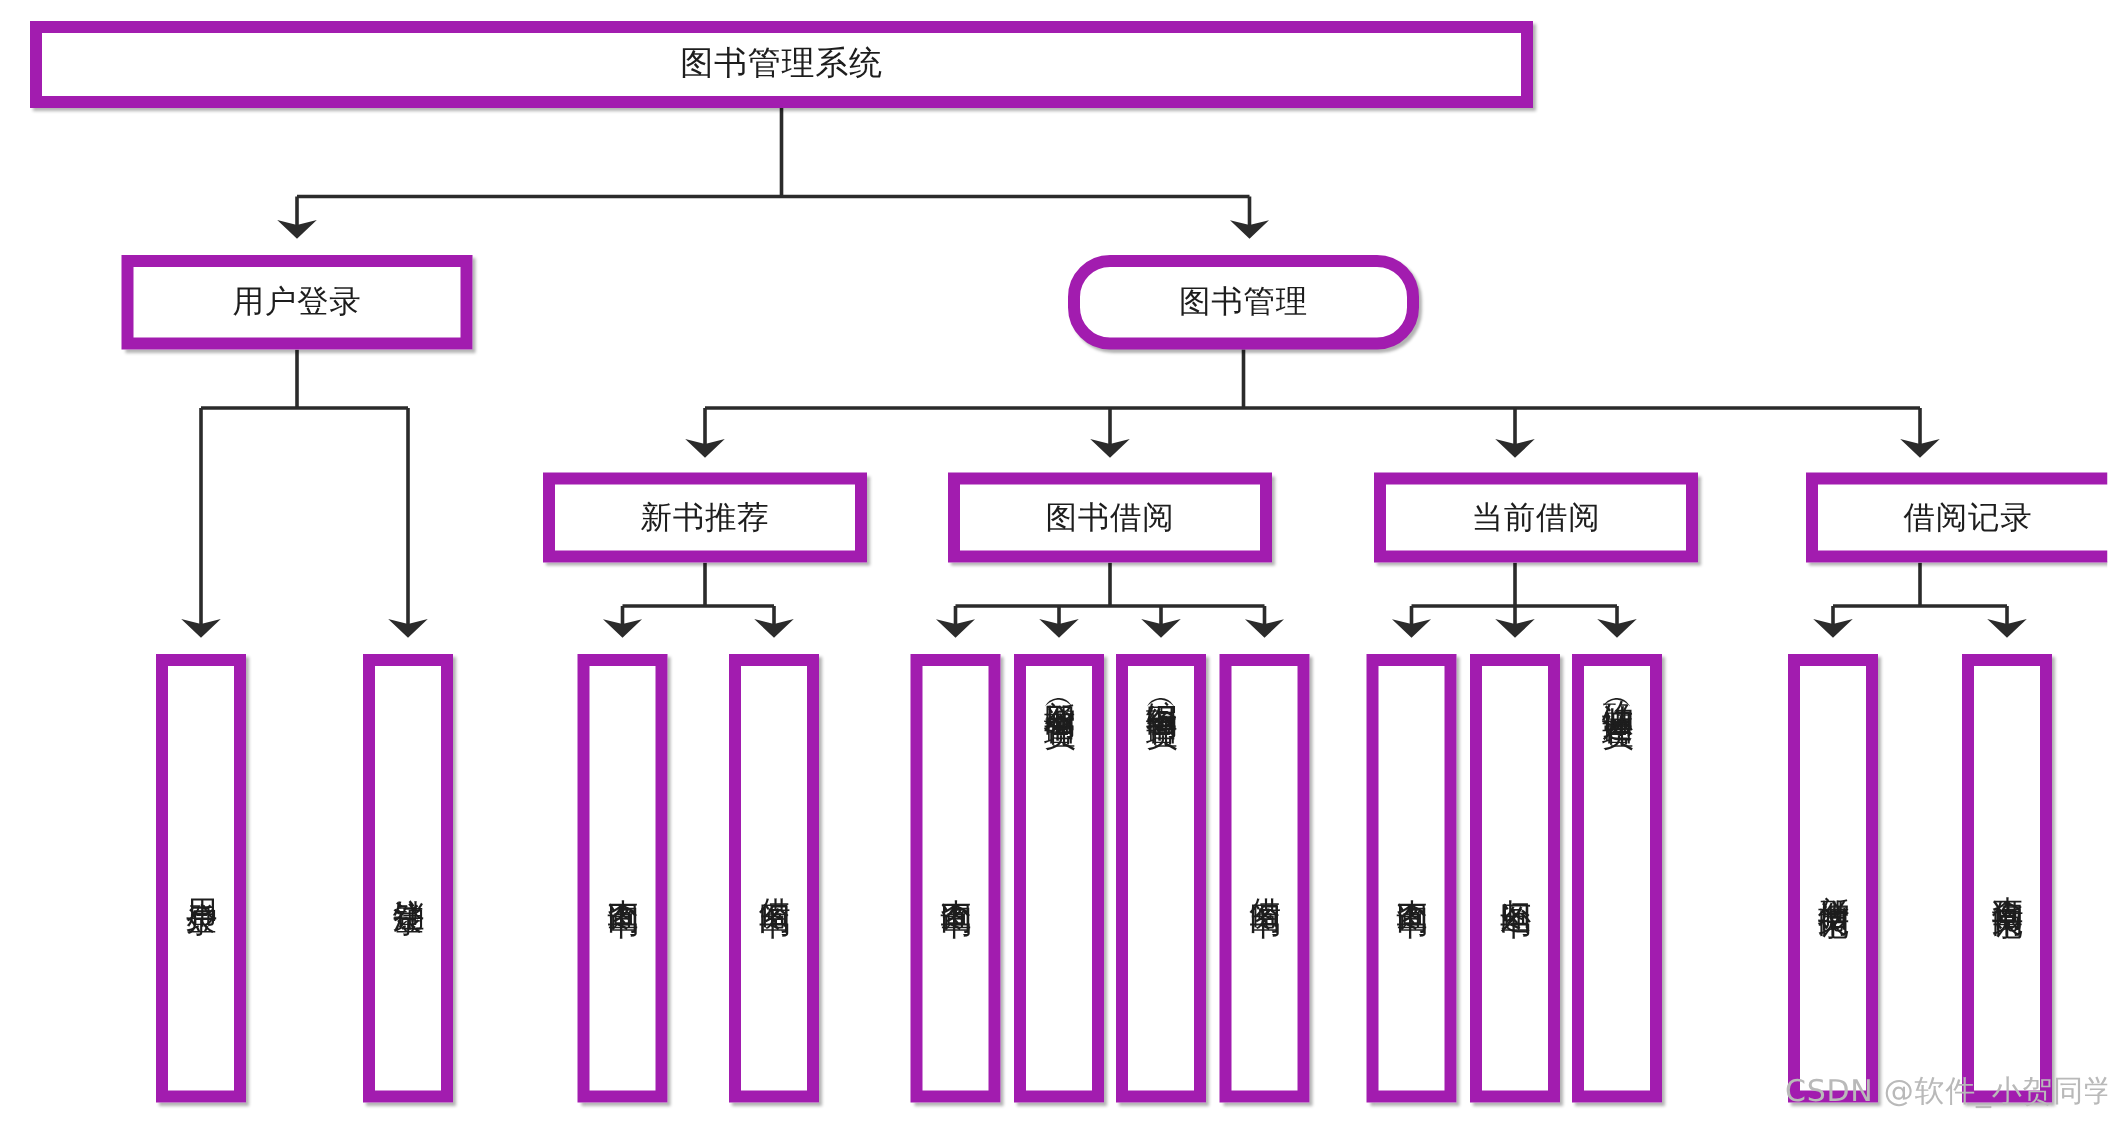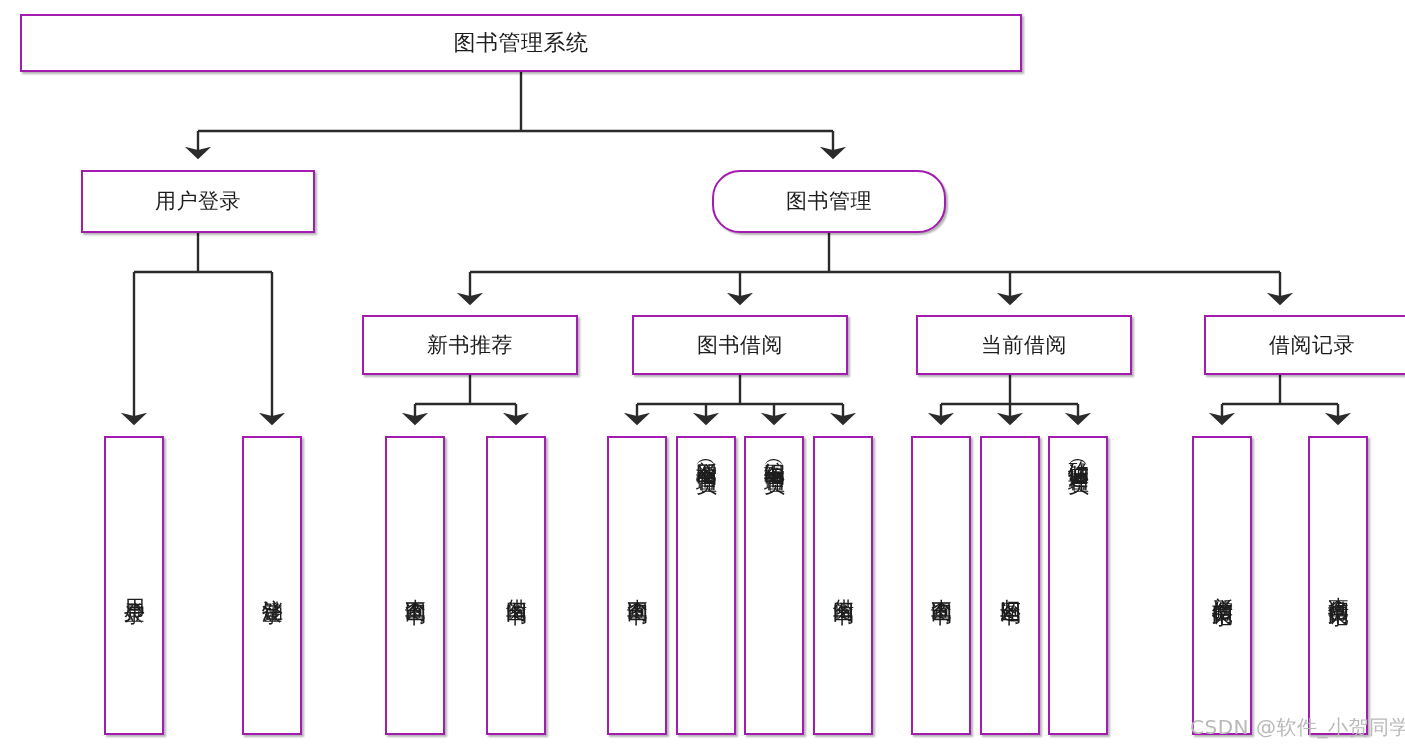--- a/index.html
+++ b/index.html
@@ -23,21 +23,21 @@
     left: 0;
     top: 0;
     width: 1405px;
     height: 747px;
     pointer-events: none;
   }
   .node {
     position: absolute;
     box-sizing: border-box;
     background: #ffffff;
-    border: 2px solid #a21caf;
+    border: 8px solid #a21caf;
     box-shadow: 2px 2px 2px rgba(0,0,0,0.30);
     display: flex;
     align-items: center;
     justify-content: center;
     z-index: 2;
   }
   .node .label {
     color: #1d1d1d;
     font-size: 21px;
     line-height: 1.18;

